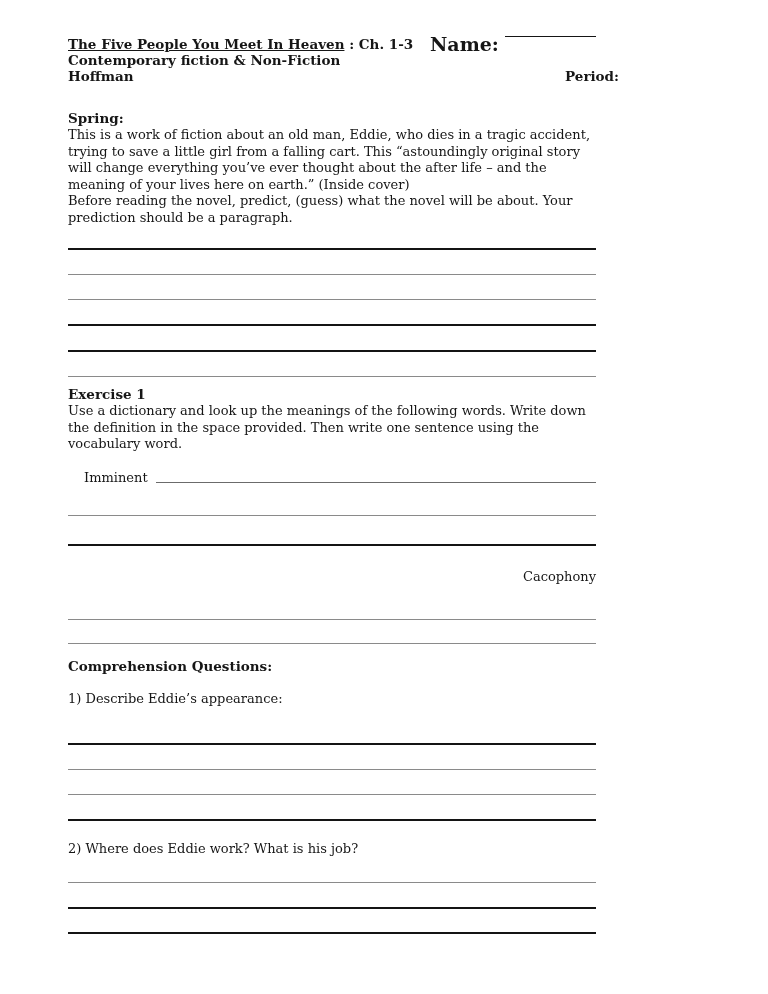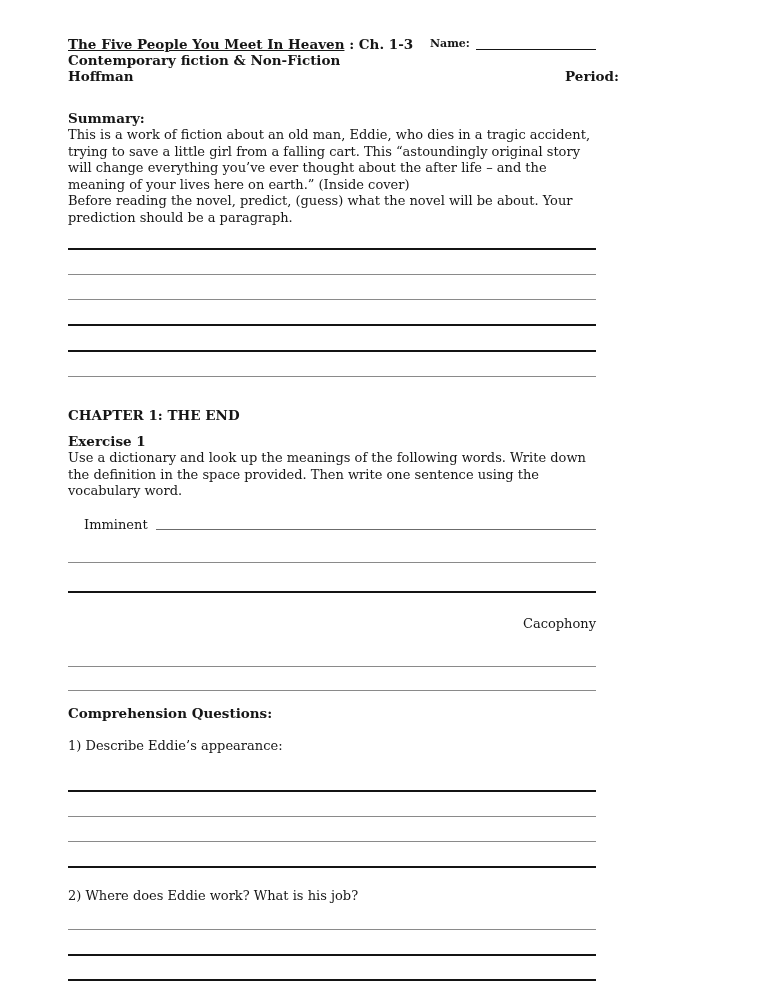--- a/index.html
+++ b/index.html
@@ -15,21 +15,21 @@
     position: relative;
   }
   .b { font-weight: bold; }
   .u { text-decoration: underline; }
 
   
   .doc-header .hline { line-height: 16px; font-size: 13.5px; }
   .hrow { position: relative; }
   .name-field {
     position: absolute; left: 362px; right: 0; top: 0;
-    display: flex; align-items: flex-end; line-height: 16px; font-size: 11px;
+    display: flex; line-height: 16px; font-size: 19px;
   }
   .period-field {
     position: absolute; left: 497px; right: 0; top: 0;
     display: flex; align-items: flex-start; line-height: 16px; font-size: 13.5px;
   }
   .fill-line {
     flex: 1;
     border-bottom: 1.8px solid #151515;
     margin: 0 0 2px 6px;
     height: 1px;
@@ -76,36 +76,35 @@
     <div class="hrow hline">
       <span class="b">Hoffman</span>
       <span class="period-field">
         <span class="b">Period:</span>
         <span class="fill-line"></span>
       </span>
     </div>
   </header>
 
   <section>
-    <div class="heading mt-26">Summary:</div>
+    <div class="heading mt-26">Spring:</div>
     <div class="para">This is a work of fiction about an old man, Eddie, who dies in a tragic accident, trying to save a little girl from a falling cart. This “astoundingly original story will change everything you’ve ever thought about the after life – and the meaning of your lives here on earth.” (Inside cover)</div>
   </section>
 
   <section>
     <div class="para">Before reading the novel, predict, (guess) what the novel will be about. Your prediction should be a paragraph.</div>
     <div class="rule dark mt-22"></div>
     <div class="rule"></div>
     <div class="rule"></div>
     <div class="rule dark"></div>
     <div class="rule dark"></div>
     <div class="rule"></div>
   </section>
 
   <section>
-    <div class="heading mt-30">CHAPTER 1: THE END</div>
     <div class="heading mt-9">Exercise 1</div>
     <div class="para">Use a dictionary and look up the meanings of the following words.  Write down the definition in the space provided. Then write one sentence using the vocabulary word.</div>
 
     <div class="vocab-row mt-16">
       <span>Imminent</span>
       <span class="inline-rule"></span>
     </div>
     <div class="rule mt-29"></div>
     <div class="rule dark mt-28"></div>
 

